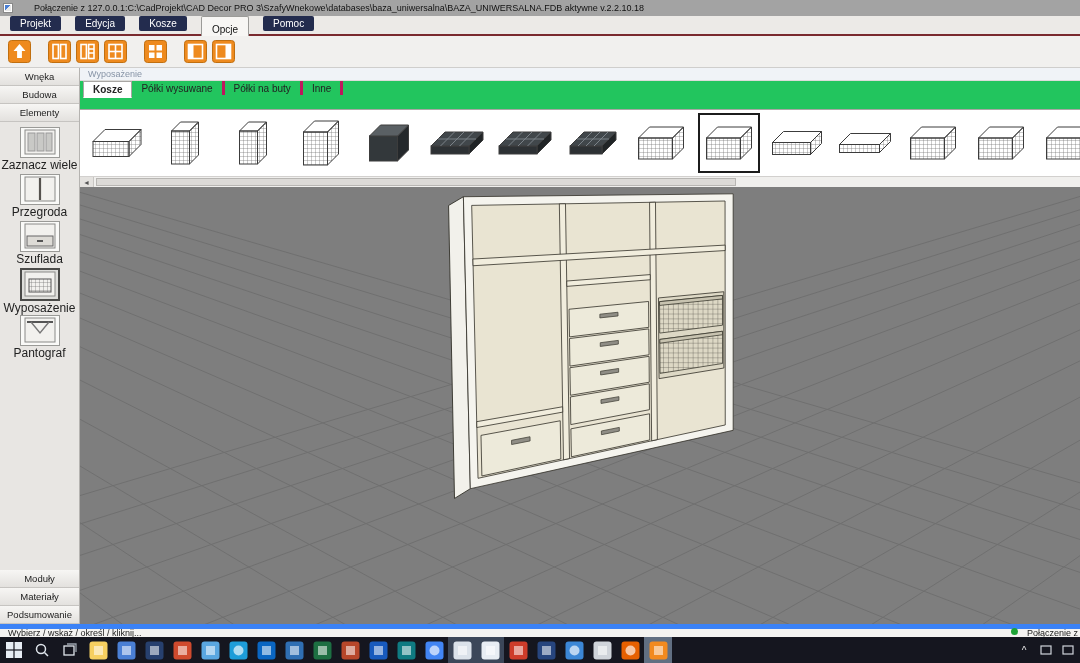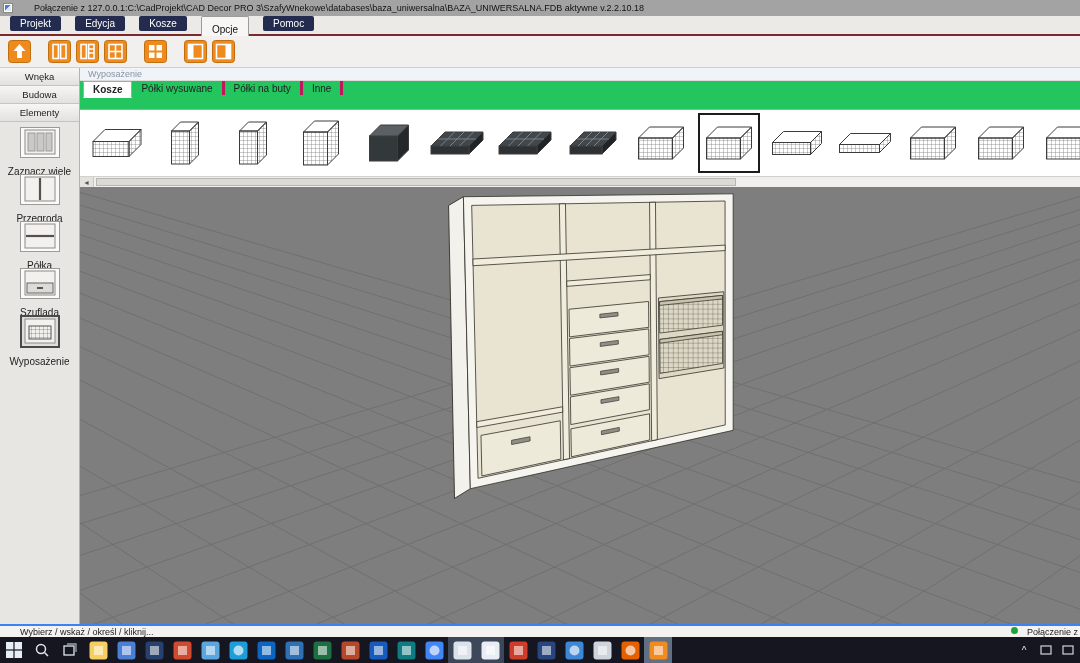--- a/index.html
+++ b/index.html
@@ -24,40 +24,40 @@
   .tool-btn.gap{margin-left:12px}
 
   
   .main{flex:1;display:flex;min-height:0}
   .sidebar{width:80px;background:#e8e6e3;border-right:1px solid #b5b3b0;display:flex;flex-direction:column;flex:0 0 auto}
   .side-btn{height:18px;font-size:9.5px;color:#222;display:flex;align-items:center;justify-content:center;border-bottom:1px solid #c6c4c1;background:linear-gradient(#f7f6f4,#e3e1de);cursor:pointer;flex:0 0 auto}
   .tools{display:flex;flex-direction:column;align-items:center;padding-top:3px}
   .tool{height:47px;display:flex;flex-direction:column;align-items:center;padding-top:2px;cursor:pointer;width:100%}
   .tool .icon-box{width:40px;height:33px;border:1px solid #9a9a97;background:#fafaf8;display:flex;align-items:center;justify-content:center}
   .tool.selected .icon-box{border:2px solid #4a4a48;background:#dededb}
-  .tool .cap{font-size:10px;color:#222;margin-top:8px;white-space:nowrap}
+  .tool .cap{font-size:12px;color:#222;margin-top:0;white-space:nowrap}
   .side-bottom{margin-top:auto}
 
   .content{flex:1;display:flex;flex-direction:column;min-width:0}
   .panel-title{height:13px;background:#f0f3f7;color:#8794a6;font-size:9px;display:flex;align-items:center;padding-left:8px;border-bottom:1px solid #dcdcda;flex:0 0 auto}
   .tabs{height:29px;background:#22c55e;display:flex;align-items:flex-start;padding-left:3px;border-bottom:1px solid #a8a6a3;flex:0 0 auto}
   .tab{font-size:10px;color:#222;padding:2px 9px 1px;border-right:3px solid #be185d;cursor:pointer;white-space:nowrap}
   .tab.active{background:#fff;border:1px solid #a8a6a3;border-bottom:1px solid #fff;font-weight:bold;margin-bottom:-1px;padding-bottom:2px}
   .thumbs{height:66px;background:#fff;display:flex;align-items:center;overflow:hidden;padding-left:6px;gap:6px;flex:0 0 auto}
   .thumb{width:62px;height:60px;flex:0 0 auto;display:flex;align-items:center;justify-content:center;cursor:pointer}
   .thumb.selected{outline:2px solid #1c1c1c;outline-offset:-2px}
   .hscroll{height:11px;background:#f0efed;border-top:1px solid #d2d0ce;display:flex;align-items:center;flex:0 0 auto}
   .hscroll-arrow{width:14px;height:10px;font-size:7px;color:#555;display:flex;align-items:center;justify-content:center;background:#e4e2df;border-right:1px solid #c8c6c3;cursor:pointer}
   .hscroll-thumb{height:8px;width:640px;background:#dcdad7;border:1px solid #b8b6b3;margin-left:2px;cursor:pointer}
 
   .viewport{flex:1;position:relative;background:#7e7e7e;min-height:0}
   .viewport svg{position:absolute;inset:0;width:100%;height:100%}
 
   
-  .statusbar{height:13px;background:#f4f3f1;border-top:2px solid #3b82f6;display:flex;align-items:center;justify-content:space-between;font-size:9px;color:#222;padding:0 2px 0 20px;flex:0 0 auto}
+  .statusbar{height:13px;background:#f4f3f1;border-top:5px solid #3b82f6;display:flex;align-items:center;justify-content:space-between;font-size:9px;color:#222;padding:0 2px 0 8px;flex:0 0 auto}
   .status-right{display:flex;align-items:flex-start;gap:9px;white-space:nowrap}
   .green-dot{width:7px;height:7px;border-radius:50%;background:#1fa437;display:inline-block}
 
   
   .taskbar{height:26px;background:#15161f;display:flex;align-items:center;flex:0 0 auto}
   .tb-icon{width:28px;height:26px;display:flex;align-items:center;justify-content:center;cursor:pointer}
   .tb-icon.open{background:rgba(160,200,240,.28)}
   .tb-icon.active{background:rgba(190,220,250,.45)}
   .tray{margin-left:auto;display:flex;align-items:center;gap:6px;color:#e8e8e8;font-size:10px;padding-right:4px}
   .tray .tray-item{cursor:pointer;display:flex;align-items:center;justify-content:center;width:16px;height:24px}
@@ -167,44 +167,50 @@
                 <rect x="2" y="2" width="30" height="24" fill="#f2f1ee" stroke="#8a8a88"></rect>
                 <line x1="17" y1="3" x2="17" y2="25" stroke="#55524e" stroke-width="2.2"></line>
               </svg>
             </div>
             <div class="cap">Przegroda</div>
           </div>
           <div class="tool">
             <div class="icon-box">
               <svg width="34" height="29" viewBox="0 0 34 29">
                 <rect x="2" y="2" width="30" height="24" fill="#f2f1ee" stroke="#8a8a88"></rect>
-                <line x1="3" y1="14" x2="31" y2="14" stroke="#55524e" stroke-width="2.2"></line>
-              </svg>
-            </div>
-            <div class="cap">Półka</div>
-          </div>
-          <div class="tool">
-            <div class="icon-box">
-              <svg width="34" height="29" viewBox="0 0 34 29">
-                <rect x="2" y="2" width="30" height="24" fill="#f2f1ee" stroke="#8a8a88"></rect>
                 <rect x="4" y="14" width="26" height="10" fill="#dddbd6" stroke="#666"></rect>
                 <rect x="14" y="18" width="6" height="2" fill="#555"></rect>
               </svg>
             </div>
             <div class="cap">Szuflada</div>
           </div>
           <div class="tool selected">
             <div class="icon-box">
               <svg width="34" height="29" viewBox="0 0 34 29">
                 <rect x="2" y="2" width="30" height="24" fill="#f2f1ee" stroke="#8a8a88"></rect>
                 <rect x="6" y="9" width="22" height="13" fill="url(#mesh)" stroke="#555"></rect>
               </svg>
             </div>
             <div class="cap">Wyposażenie</div>
           </div>
+          <div class="tool">
+            <div class="icon-box">
+              <svg width="34" height="29" viewBox="0 0 34 29">
+                <rect x="2" y="2" width="30" height="24" fill="#f2f1ee" stroke="#8a8a88"></rect>
+                <line x1="4" y1="6" x2="30" y2="6" stroke="#555" stroke-width="2"></line>
+                <path d="M8 6 L17 17 L26 6" fill="none" stroke="#777" stroke-width="1.4"></path>
+              </svg>
+            </div>
+            <div class="cap">Pantograf</div>
+          </div>
+        </div>
+        <div class="side-bottom">
+          <div class="side-btn">Moduły</div>
+          <div class="side-btn">Materiały</div>
+          <div class="side-btn">Podsumowanie</div>
         </div>
       </div>
 
     <div class="content">
       <div class="panel-title">Wyposażenie</div>
       <div class="tabs" id="tabs">
           <div class="tab active">Kosze</div>
           <div class="tab">Półki wysuwane</div>
           <div class="tab">Półki na buty</div>
           <div class="tab">Inne</div>

